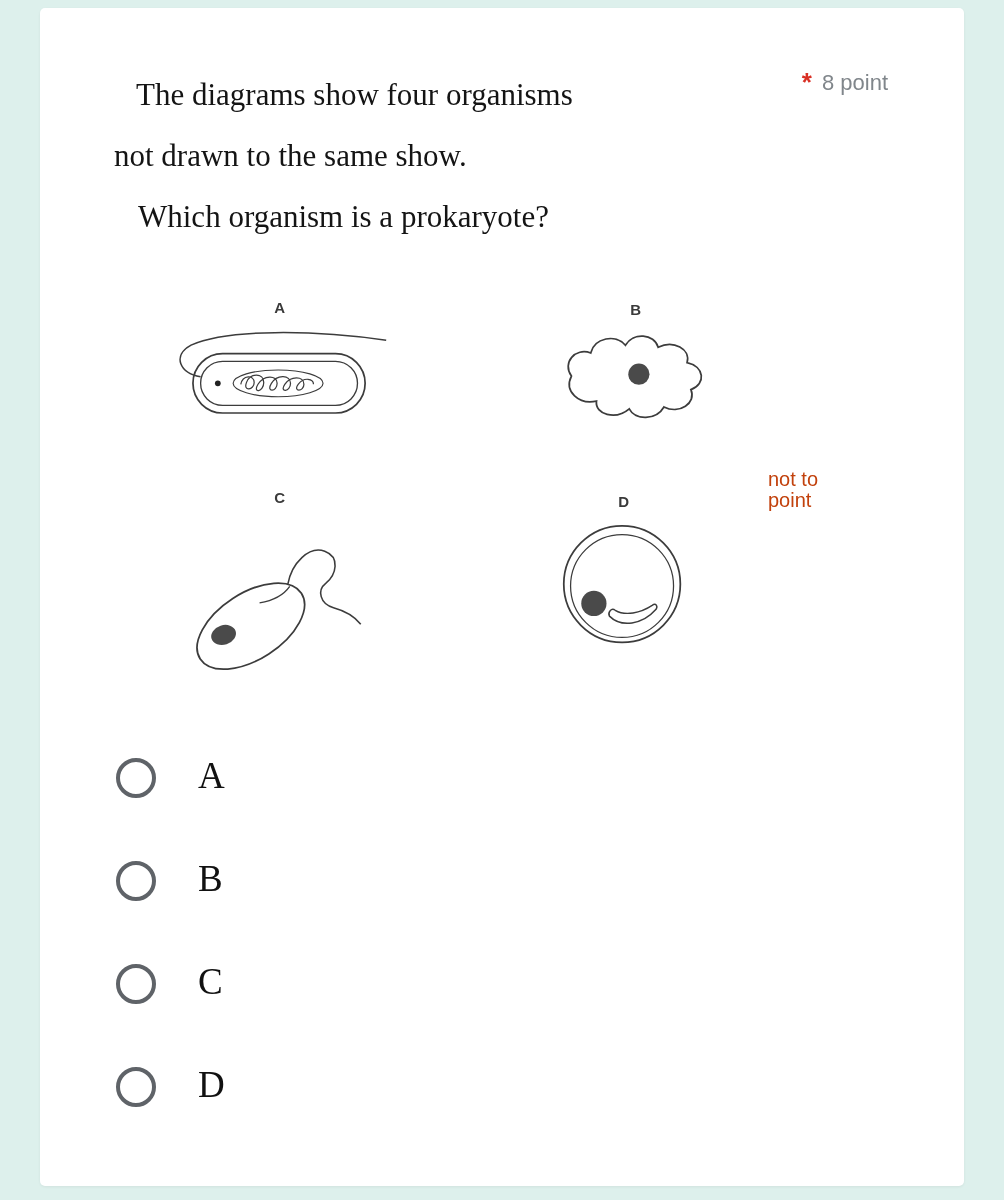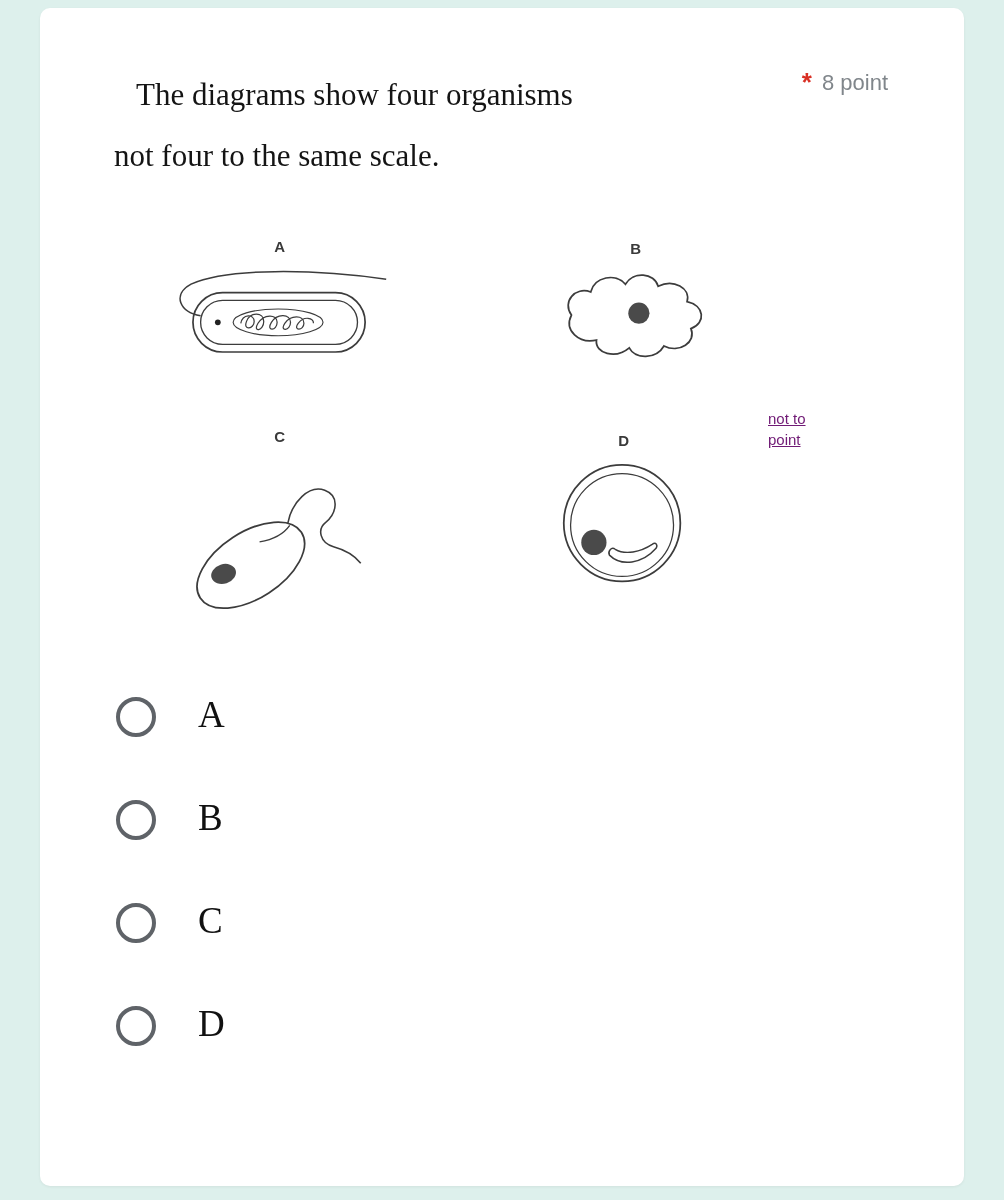--- a/index.html
+++ b/index.html
@@ -14,21 +14,21 @@
     position: relative;
     overflow: hidden;
   }
   .card {
     position: absolute;
     left: 40px;
     top: 8px;
     width: 924px;
     height: 1178px;
     background: #ffffff;
-    border-radius: 10px;
+    border-radius: 5px;
     box-shadow: 0 1px 3px rgba(0,0,0,0.06);
     padding: 56px 72px 60px 72px;
   }
   
   .question-header {
     position: relative;
     color: #191919;
   }
   .question-text {
     font-family: "Liberation Serif", serif;
@@ -74,24 +74,23 @@
     letter-spacing: 0.5px;
   }
   .org-a { left: 52px;  top: 0;     width: 232px; }
   .org-b { left: 428px; top: 2px;   width: 192px; }
   .org-c { left: 52px;  top: 190px; width: 232px; }
   .org-d { left: 436px; top: 194px; width: 152px; }
   .scale-note {
     position: absolute;
     left: 656px;
     top: 170px;
-    font-size: 15px;
+    font-size: 20px;
     line-height: 21px;
-    color: #701a75;
-    text-decoration: underline;
+    color: #c2410c;
   }
   .diagram-svg { display: block; margin: 0 auto; }
   
   .options {
     margin-top: 26px;
   }
   .option-row {
     display: flex;
     align-items: center;
     gap: 42px;
@@ -117,21 +116,22 @@
 </style>
 </head>
 <body>
 
 <div class="page">
   <div class="card">
 
     <div class="question-header">
       <div class="question-text">
         <div class="q-line1">The diagrams show four organisms</div>
-        <div class="q-line2">not four to the same scale.</div>
+        <div class="q-line2">not drawn to the same show.</div>
+        <div class="q-line3">Which organism is a prokaryote?</div>
       </div>
       <div class="points">
         <span class="asterisk">*</span>
         <span>8 point</span>
       </div>
     </div>
 
     <div class="figure">
 
       <div class="organism org-a">

